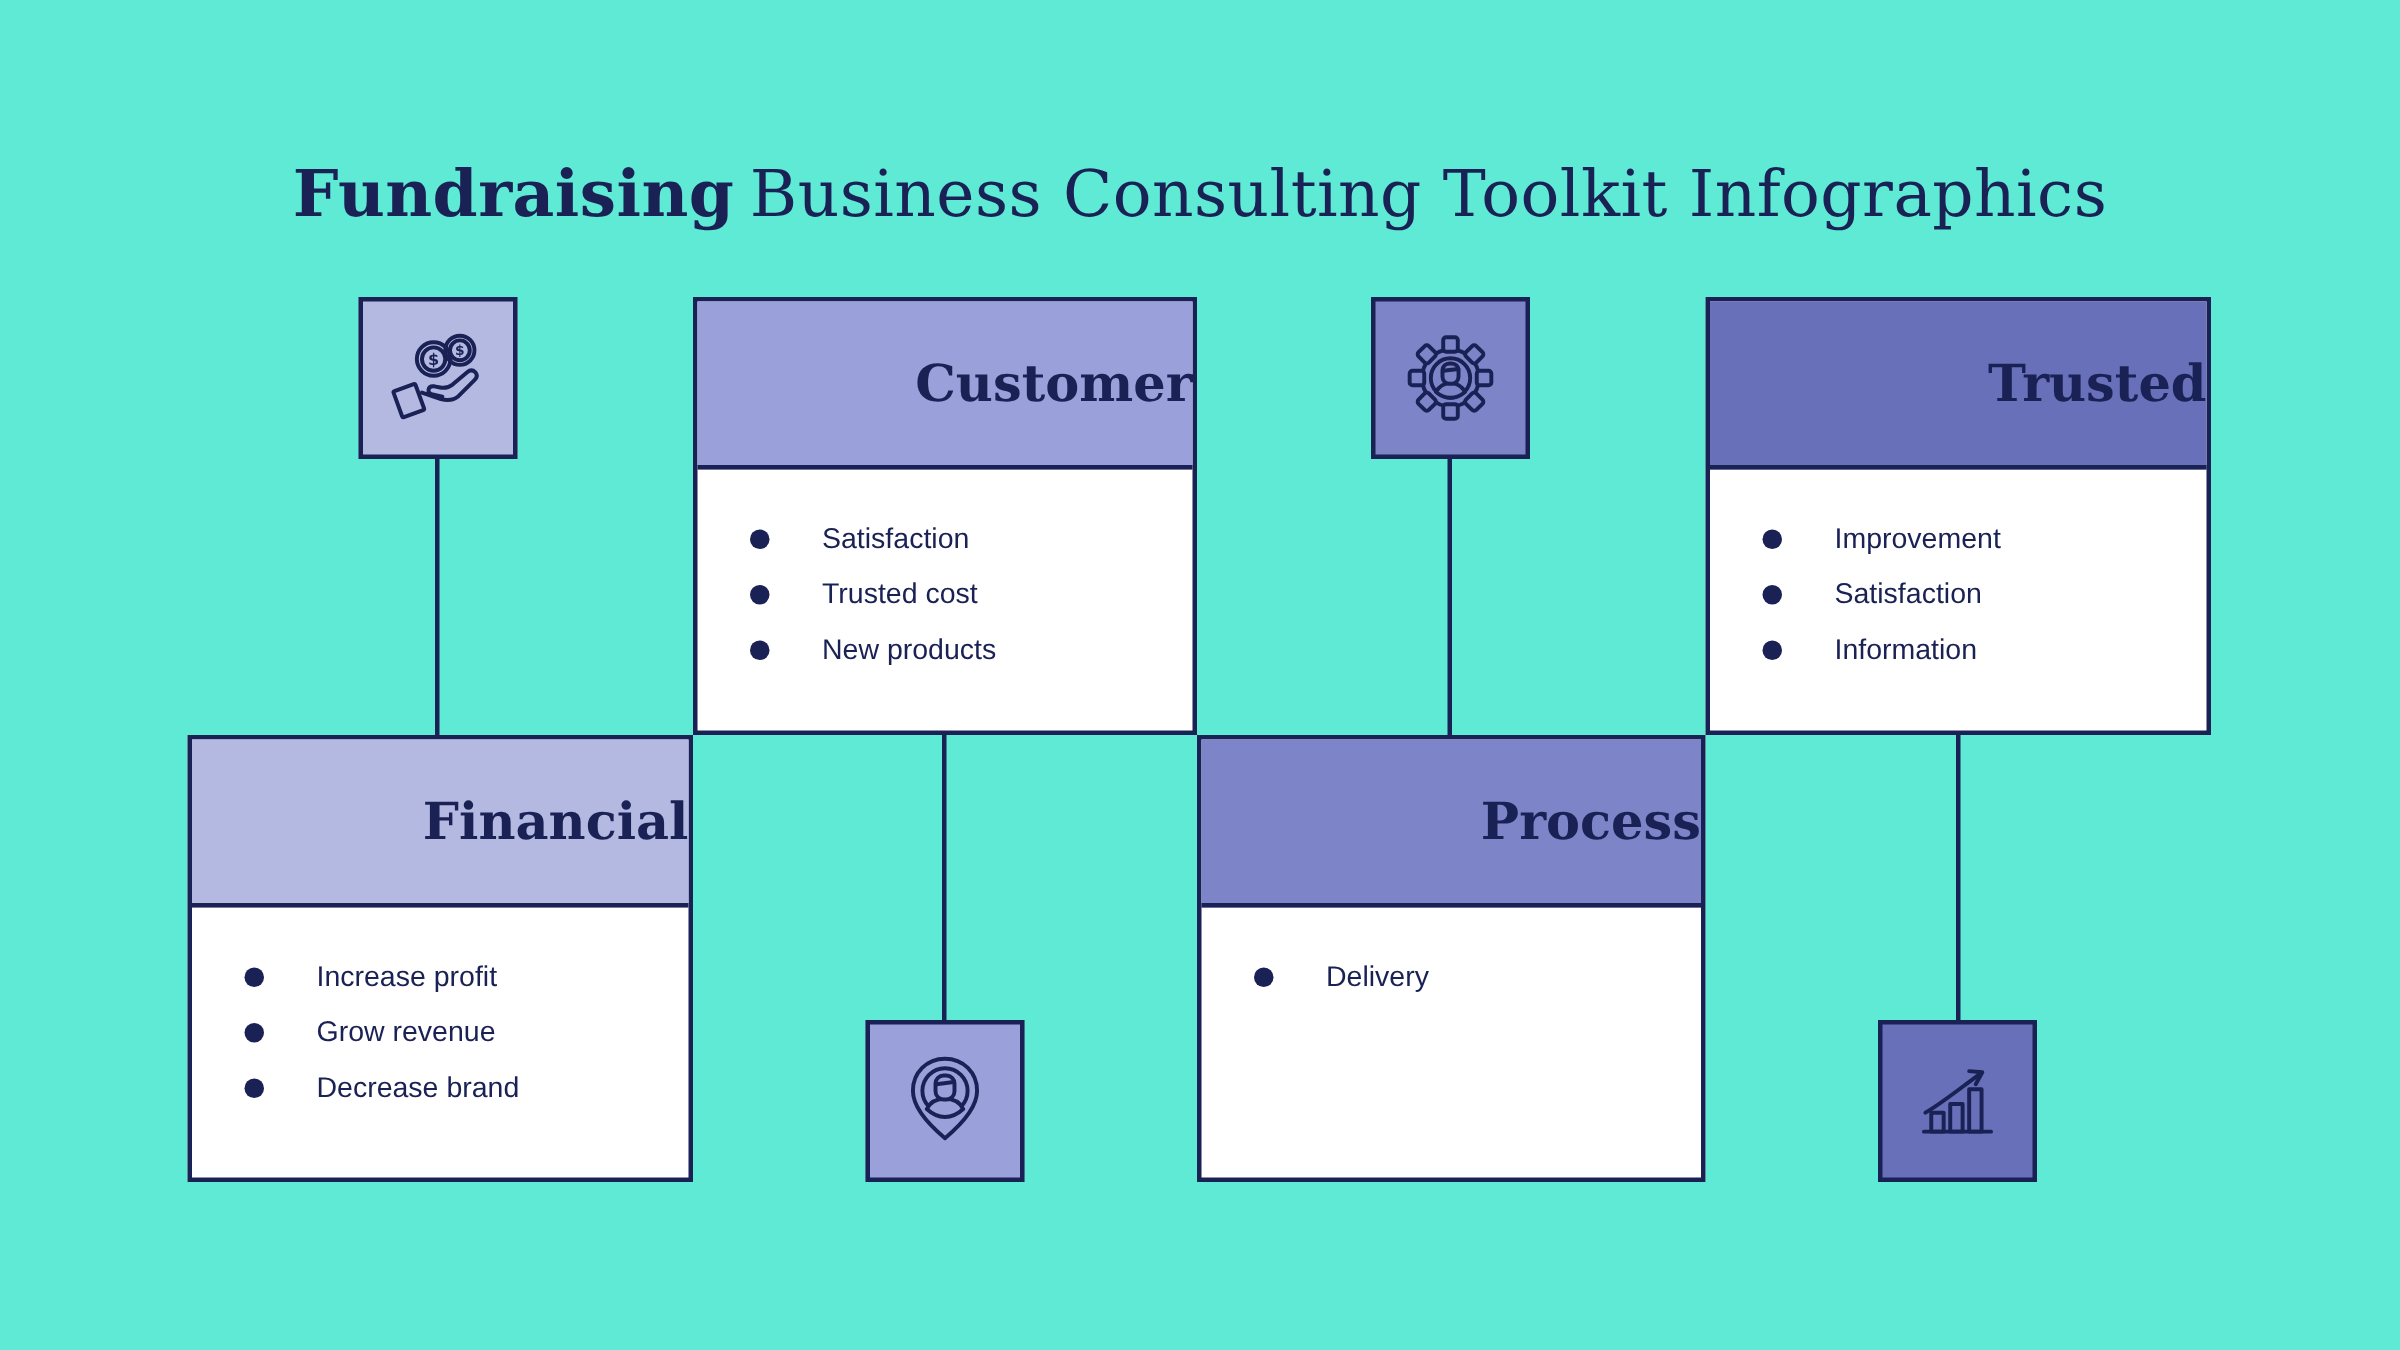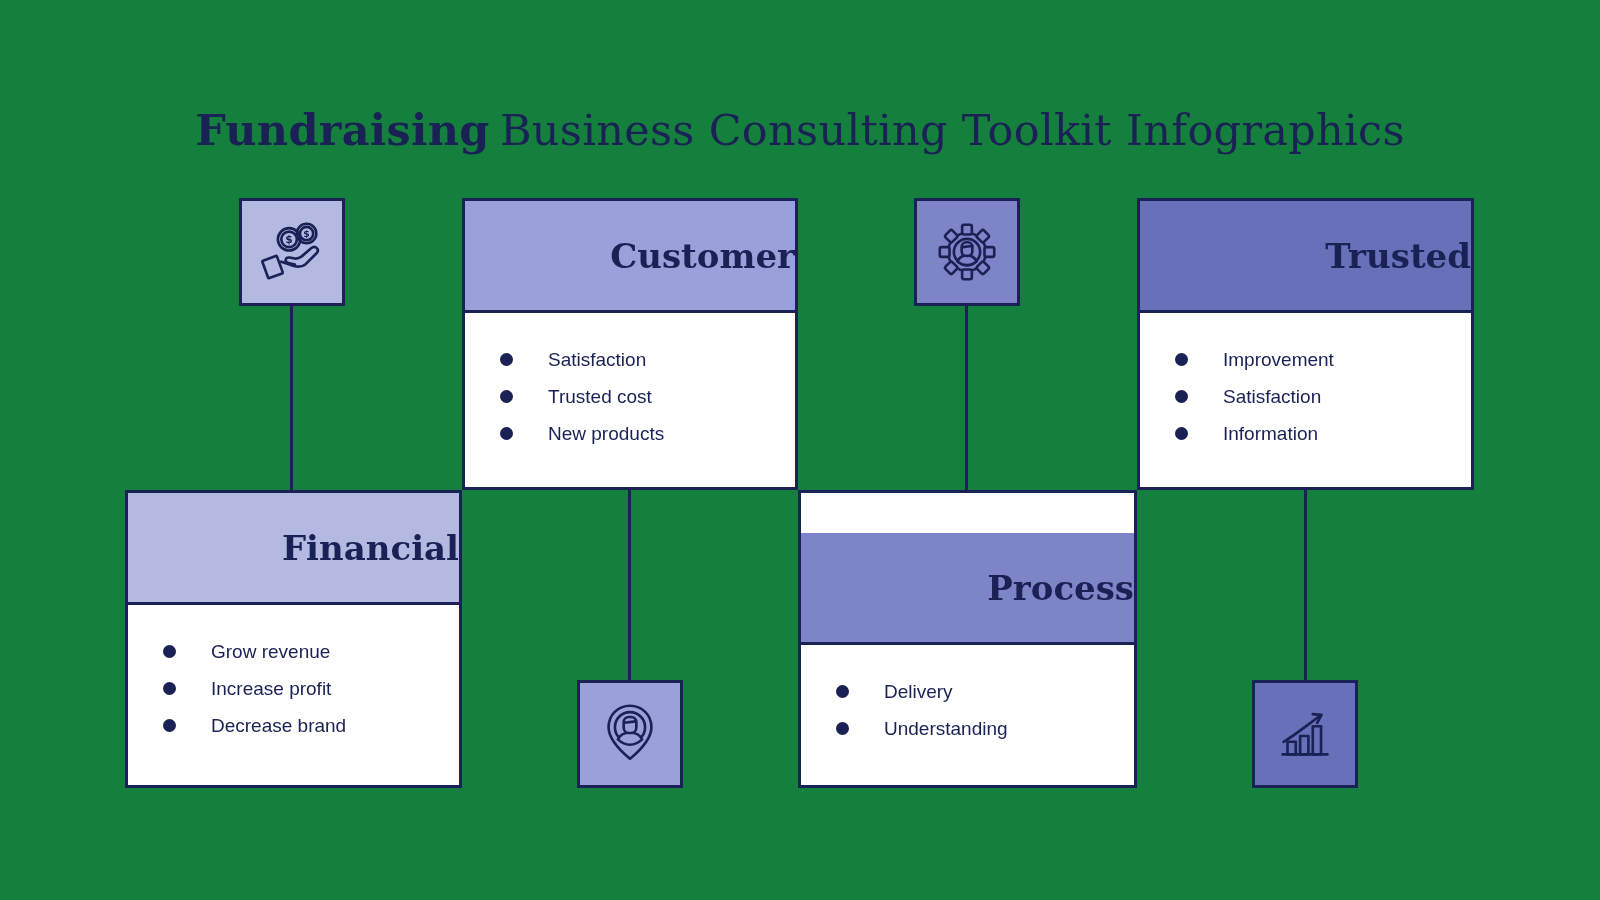--- a/index.html
+++ b/index.html
@@ -3,21 +3,21 @@
 <meta charset="utf-8">
 <style>
   html,body{margin:0;padding:0;background:#ffffff;}
   :root{
     --c-navy:#1a2154;
     --c-financial:#b4b9e2;
     --c-customer:#99a0da;
     --c-process:#7d85c8;
     --c-growth:#6770b8;
   }
-  .canvas{position:relative;width:1600px;height:900px;background:#15803d;overflow:hidden;
+  .canvas{position:relative;width:1600px;height:900px;background:#5eead4;overflow:hidden;
           font-family:"Liberation Sans",sans-serif;}
   .title{position:absolute;top:76px;left:0;width:100%;text-align:center;
          font-family:"DejaVu Serif",serif;font-size:43px;color:var(--c-navy);
          font-weight:400;letter-spacing:0.3px;}
   .title .bold{font-weight:700;margin-right:0.24em;}
 
   .connector{position:absolute;width:3px;background:var(--c-navy);}
 
   .icon-tile{position:absolute;width:106px;height:108px;border:3px solid var(--c-navy);
              box-sizing:border-box;display:flex;align-items:center;justify-content:center;}
@@ -38,21 +38,21 @@
   #financial-card .card-header{background:var(--c-financial);}
 
   #customer-card{left:462px;top:198px;width:336px;height:292px;}
   #customer-card .card-header{background:var(--c-customer);}
   #customer-connector{left:628px;top:488px;height:195px;}
   #customer-tile{left:577px;top:680px;background:var(--c-customer);}
 
   #process-tile{left:914px;top:198px;background:var(--c-process);}
   #process-connector{left:965px;top:303px;height:190px;}
   #process-card{left:798px;top:490px;width:339px;height:298px;}
-  #process-card .card-header{background:var(--c-process);margin-top:40px;}
+  #process-card .card-header{background:var(--c-process);}
 
   #growth-card{left:1137px;top:198px;width:337px;height:292px;}
   #growth-card .card-header{background:var(--c-growth);}
   #growth-connector{left:1304px;top:488px;height:195px;}
   #growth-tile{left:1252px;top:680px;background:var(--c-growth);}
 
   .ic{stroke:var(--c-navy);fill:none;stroke-width:2.7;stroke-linecap:round;stroke-linejoin:round;}
   .ic-fill-customer{fill:var(--c-customer);}
   .ic-fill-process{fill:var(--c-process);}
   .ic-text{fill:var(--c-navy);stroke:none;font-family:"DejaVu Sans",sans-serif;font-weight:bold;}
@@ -84,25 +84,25 @@
     </svg>
   </div>
   <div class="card" id="financial-card">
     <div class="card-header">
       <span class="card-title">Financial</span>
     </div>
     <div class="card-body">
       <ul>
         <li>
             <span class="dot"></span>
+            <span>Increase profit</span>
+          </li>
+        <li>
+            <span class="dot"></span>
             <span>Grow revenue</span>
-          </li>
-        <li>
-            <span class="dot"></span>
-            <span>Increase profit</span>
           </li>
         <li>
             <span class="dot"></span>
             <span>Decrease brand</span>
           </li>
       </ul>
     </div>
   </div>
 
   <div class="card" id="customer-card">
@@ -162,24 +162,20 @@
   <div class="card" id="process-card">
     <div class="card-header">
       <span class="card-title">Process</span>
     </div>
     <div class="card-body">
       <ul>
         <li>
             <span class="dot"></span>
             <span>Delivery</span>
           </li>
-        <li>
-            <span class="dot"></span>
-            <span>Understanding</span>
-          </li>
       </ul>
     </div>
   </div>
 
   <div class="card" id="growth-card">
     <div class="card-header">
       <span class="card-title">Trusted</span>
     </div>
     <div class="card-body">
       <ul>

